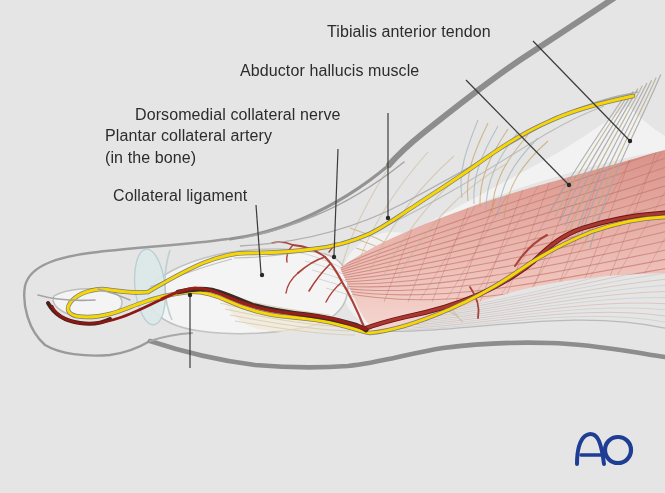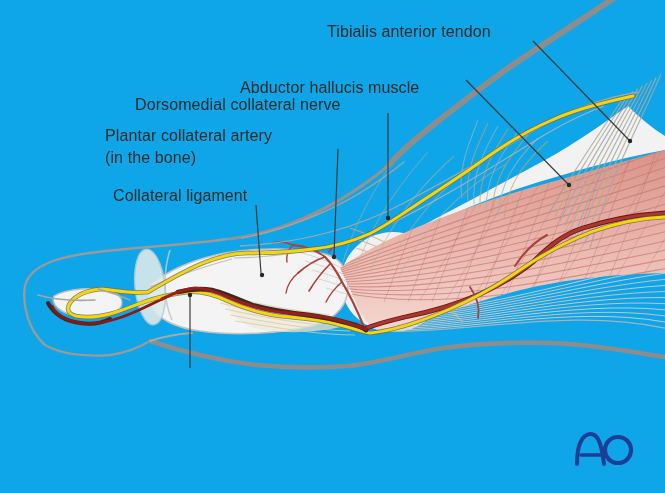--- a/index.html
+++ b/index.html
@@ -1,16 +1,16 @@
 <!DOCTYPE html>
 <html><head>
 <meta charset="utf-8">
 <style>
   html,body{margin:0;padding:0;background:#fff;}
-  .stage{position:relative;width:665px;height:493px;background:#0ea5e9;overflow:hidden;}
+  .stage{position:relative;width:665px;height:493px;background:#e5e5e5;overflow:hidden;}
   .stage svg.fig{position:absolute;left:0;top:0;}
   .lbl{position:absolute;font-family:"Liberation Sans",sans-serif;font-size:16px;line-height:1.36;
        color:#2c2c2c;white-space:pre-line;letter-spacing:.1px;}
   .caption{position:absolute;font-family:"Liberation Sans",sans-serif;font-size:16px;color:#2c2c2c;}
 </style>
 </head>
 <body>
 
 <div class="stage">
 
@@ -242,19 +242,19 @@
   </g>
 
   <g fill="none" stroke-linecap="round" role="img" aria-label="AO">
     <path d="M 577,464 C 577,452 579,441 585,436 C 590,432 596,434 599,441 C 602,448 603,456 604,464" stroke-width="4" stroke="#1d3e94"></path>
     <path d="M 581,455 L 602,455" stroke-width="3.6" stroke="#1d3e94"></path>
     <circle cx="618" cy="450" r="13" stroke-width="4.2" stroke="#1d3e94"></circle>
   </g>
 </svg>
 
 <div class="lbl" style="left:327px;top:21px;">Tibialis anterior tendon</div>
-<div class="lbl" style="left:240px;top:60px;margin-top:17px;">Abductor hallucis muscle</div>
-<div class="lbl" style="left:135px;top:94px;">Dorsomedial collateral nerve</div>
+<div class="lbl" style="left:240px;top:60px;">Abductor hallucis muscle</div>
+<div class="lbl" style="left:135px;top:104px;">Dorsomedial collateral nerve</div>
 <div class="lbl" style="left:105px;top:125px;">Plantar collateral artery
 (in the bone)</div>
 <div class="lbl" style="left:113px;top:185px;">Collateral ligament</div>
 
 </div>
 
 </body></html>

